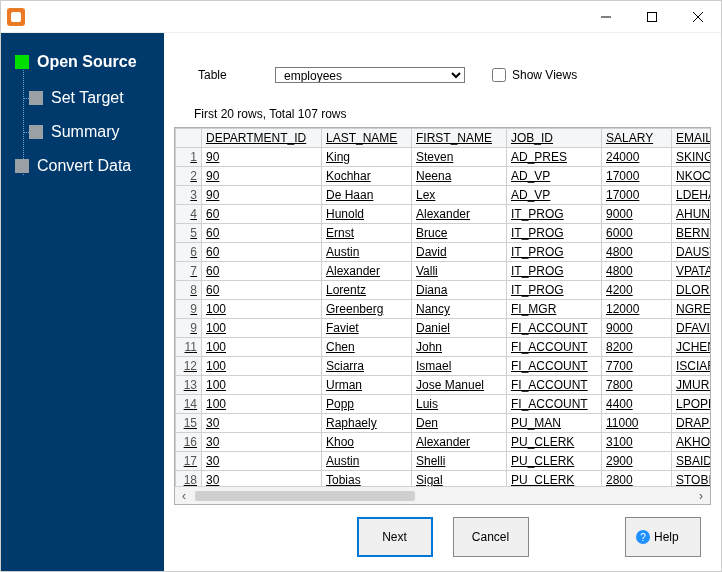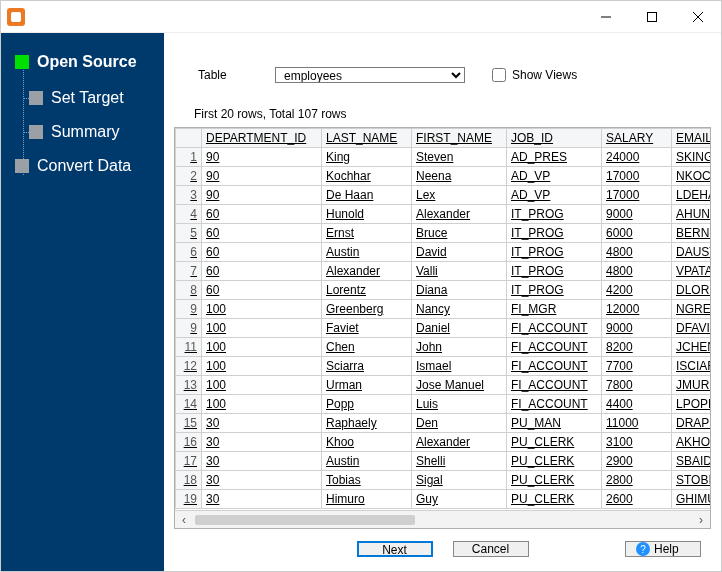--- a/index.html
+++ b/index.html
@@ -48,21 +48,21 @@
 col.c-job { width: 95px; }
 col.c-sal { width: 70px; }
 col.c-email { width: 90px; }
 
 .hscroll { height: 18px; display: flex; align-items: center; border-top: 1px solid #d0d0d0; background: #f3f3f3; }
 .hscroll .arrow { width: 18px; text-align: center; color: #555; cursor: pointer; }
 .hscroll .track { flex: 1; height: 14px; background: #f3f3f3; position: relative; }
 .hscroll .thumb { position: absolute; left: 2px; top: 2px; height: 10px; width: 220px; background: #cfcfcf; border-radius: 2px; }
 
 .button-row { display: flex; justify-content: center; align-items: center; gap: 20px; padding: 12px 10px 4px 10px; position: relative; }
-.btn { min-width: 76px; height: 16px; border: 1px solid #888; background: #f0f0f0; font: inherit; cursor: pointer; padding: 0 14px; }
+.btn { min-width: 76px; height: 40px; border: 1px solid #888; background: #f0f0f0; font: inherit; cursor: pointer; padding: 0 14px; }
 .btn.primary { border: 2px solid #0078d7; }
 .btn.help { position: absolute; right: 10px; display: flex; align-items: center; gap: 4px; padding: 0 10px; }
 .help-icon { width: 14px; height: 14px; border-radius: 50%; background: #1e90ff; color: #fff; font-size: 10px; display: flex; align-items: center; justify-content: center; }
 </style>
 </head>
 <body>
 
 <div class="window">
 
   <div class="titlebar">

